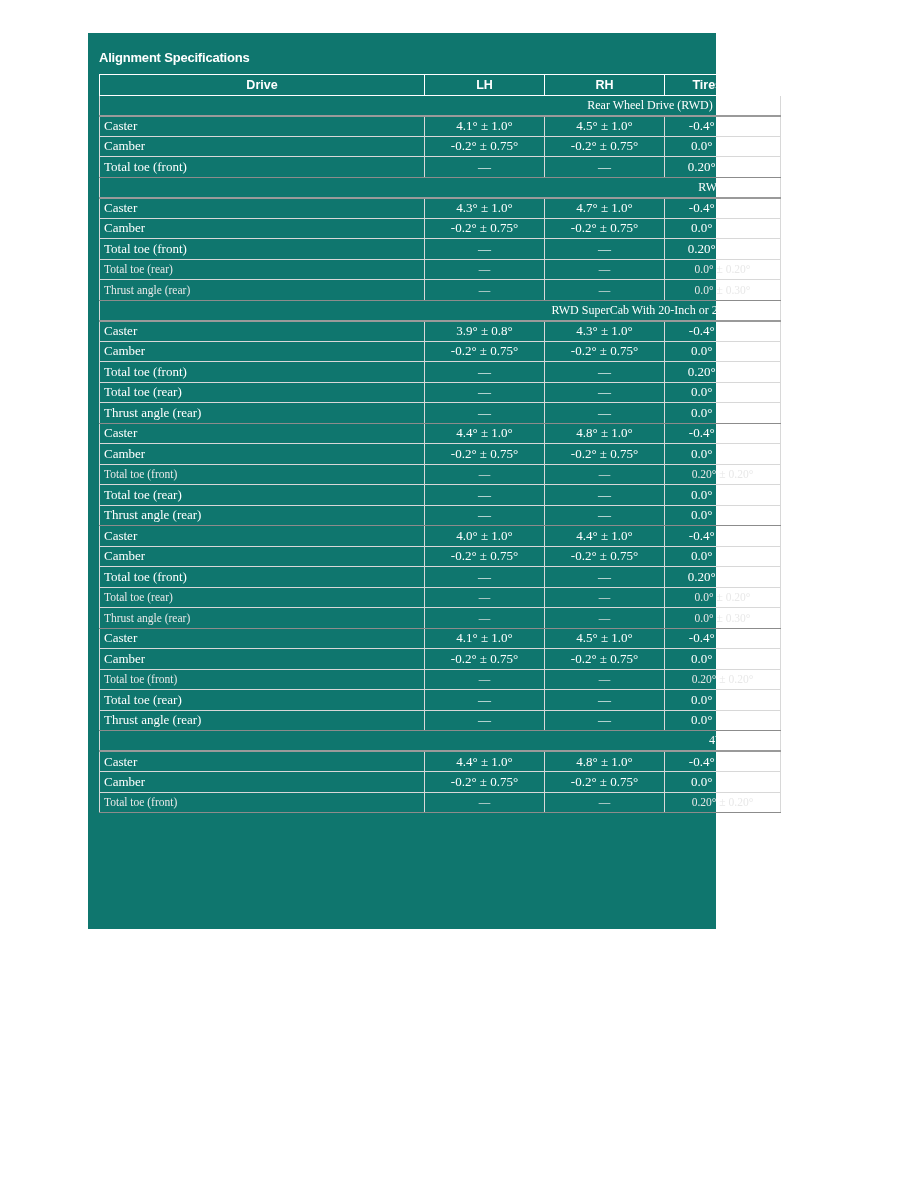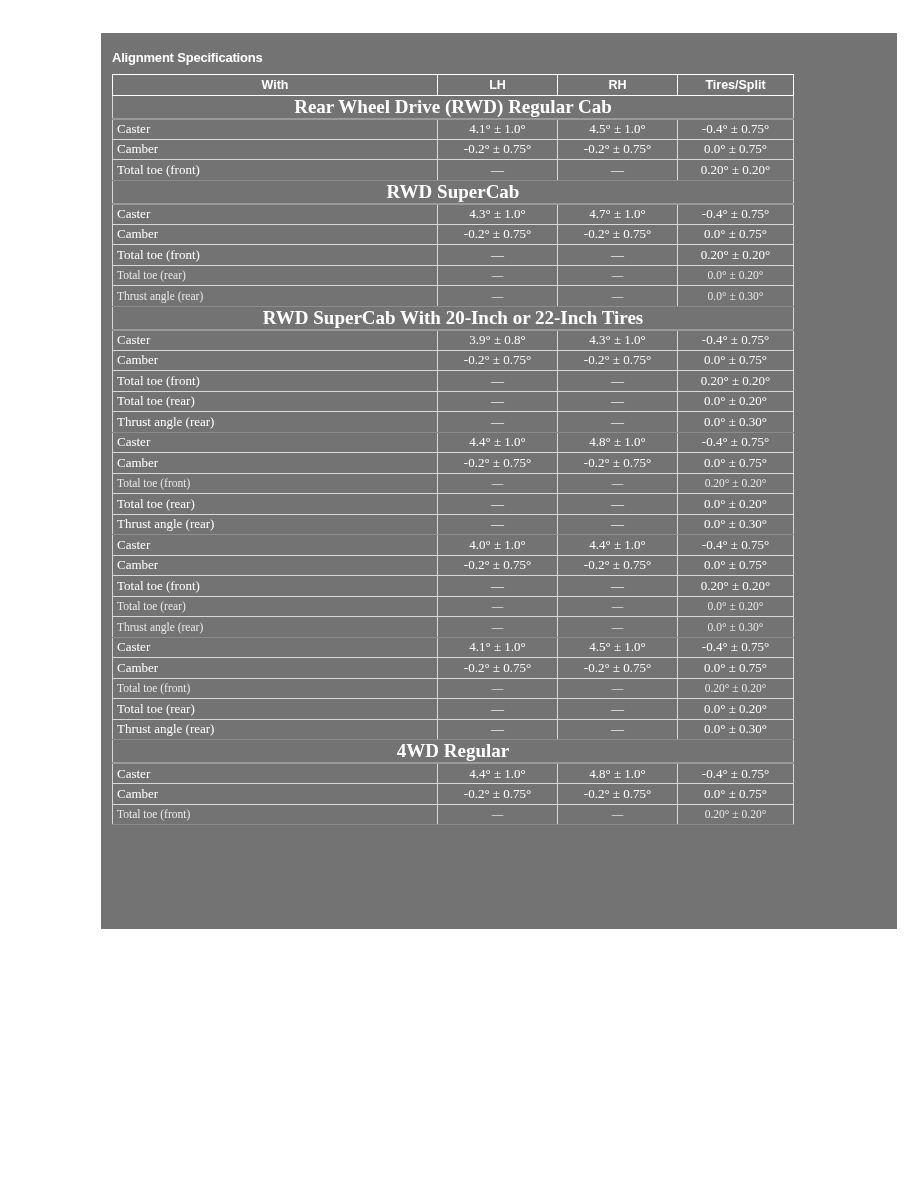--- a/index.html
+++ b/index.html
@@ -5,25 +5,25 @@
     html, body {
       margin: 0;
       padding: 0;
       background: #ffffff;
       width: 918px;
       height: 1188px;
       overflow: hidden;
     }
     .panel {
       position: absolute;
-      left: 101px;
+      left: 88px;
       top: 33px;
-      width: 796px;
+      width: 628px;
       height: 896px;
-      background: #737373;
+      background: #0f766e;
     }
     .panel-title {
       position: absolute;
       left: 11px;
       top: 17px;
       color: #ffffff;
       font-family: "Liberation Sans", sans-serif;
       font-weight: bold;
       font-size: 13px;
       letter-spacing: -0.2px;
@@ -53,23 +53,23 @@
       border-color: #ffffff;
     }
     table.spec td {
       font-family: "Liberation Serif", serif;
       font-size: 13px;
     }
     table.spec td.val {
       text-align: center;
     }
     table.spec tr.section td {
-      font-weight: bold;
-      font-size: 19px;
-      text-align: center;
+      font-weight: normal;
+      font-size: 12px;
+      text-align: right;
       border-bottom-color: #9a9a9a;
       border-bottom-width: 2px;
     }
     table.spec tr.faint td {
       font-size: 11.5px;
       color: #e8e8e8;
     }
     table.spec tr.grey-bottom td {
       border-bottom-color: #8c8c8c;
     }
@@ -82,21 +82,21 @@
 
   <table class="spec">
     <colgroup>
       <col style="width:325px">
       <col style="width:120px">
       <col style="width:120px">
       <col style="width:116px">
     </colgroup>
     <thead>
       <tr>
-        <th>With</th>
+        <th>Drive</th>
         <th>LH</th>
         <th>RH</th>
         <th>Tires/Split</th>
       </tr>
     </thead>
     <tbody id="spec-body">
         <tr class="section">
           <td colspan="4">Rear Wheel Drive (RWD) Regular Cab</td>
         </tr>
         <tr>

